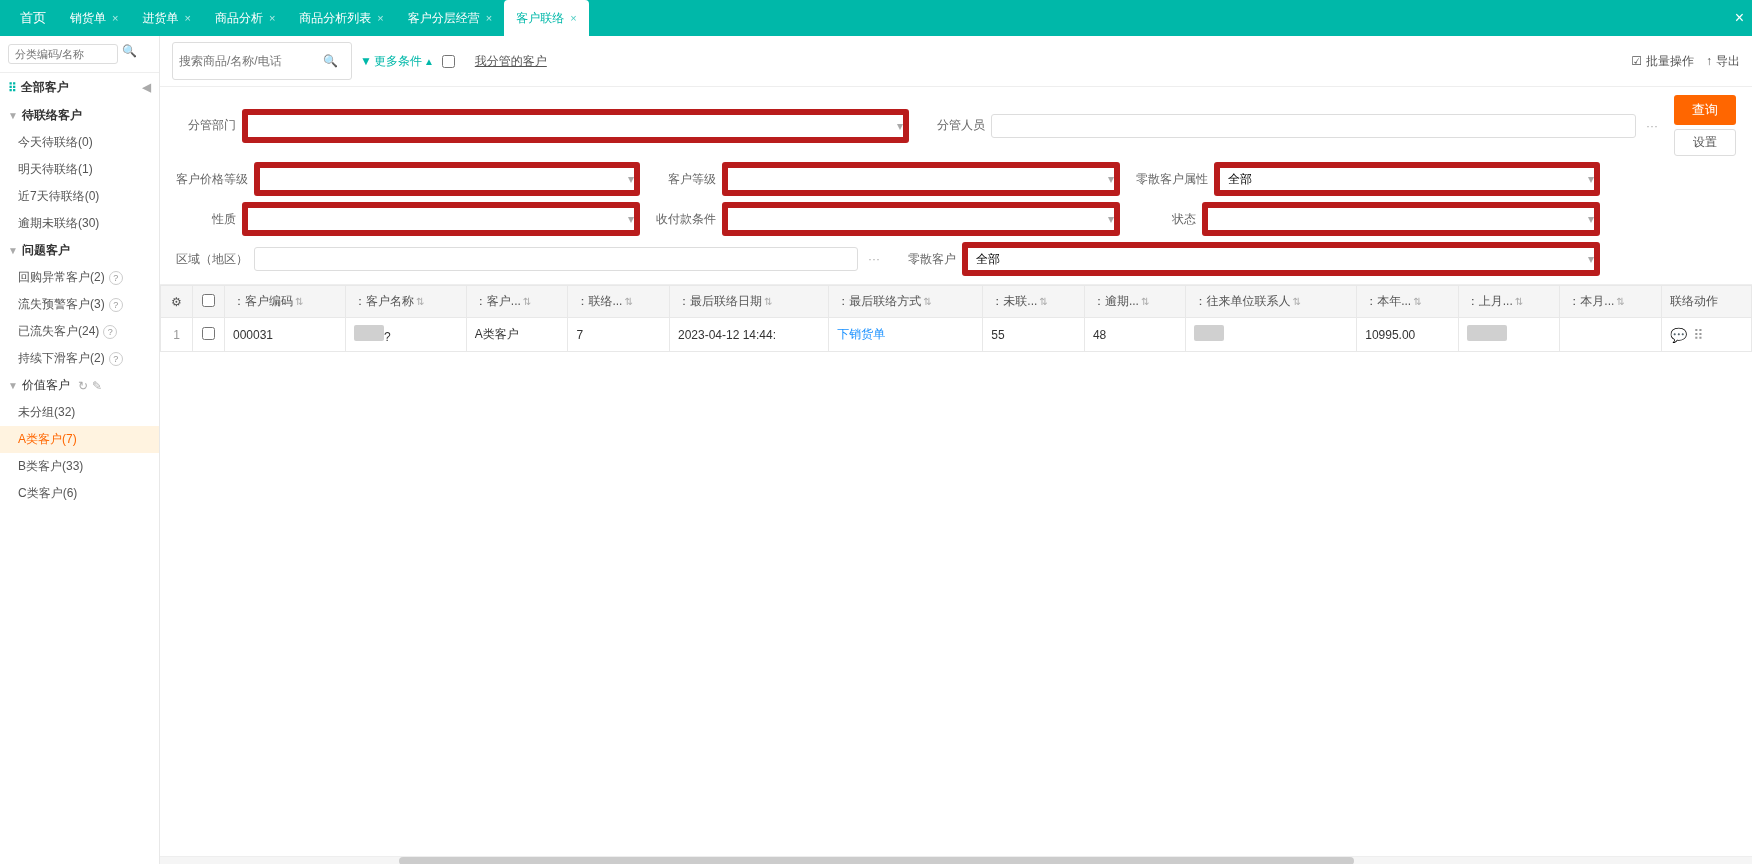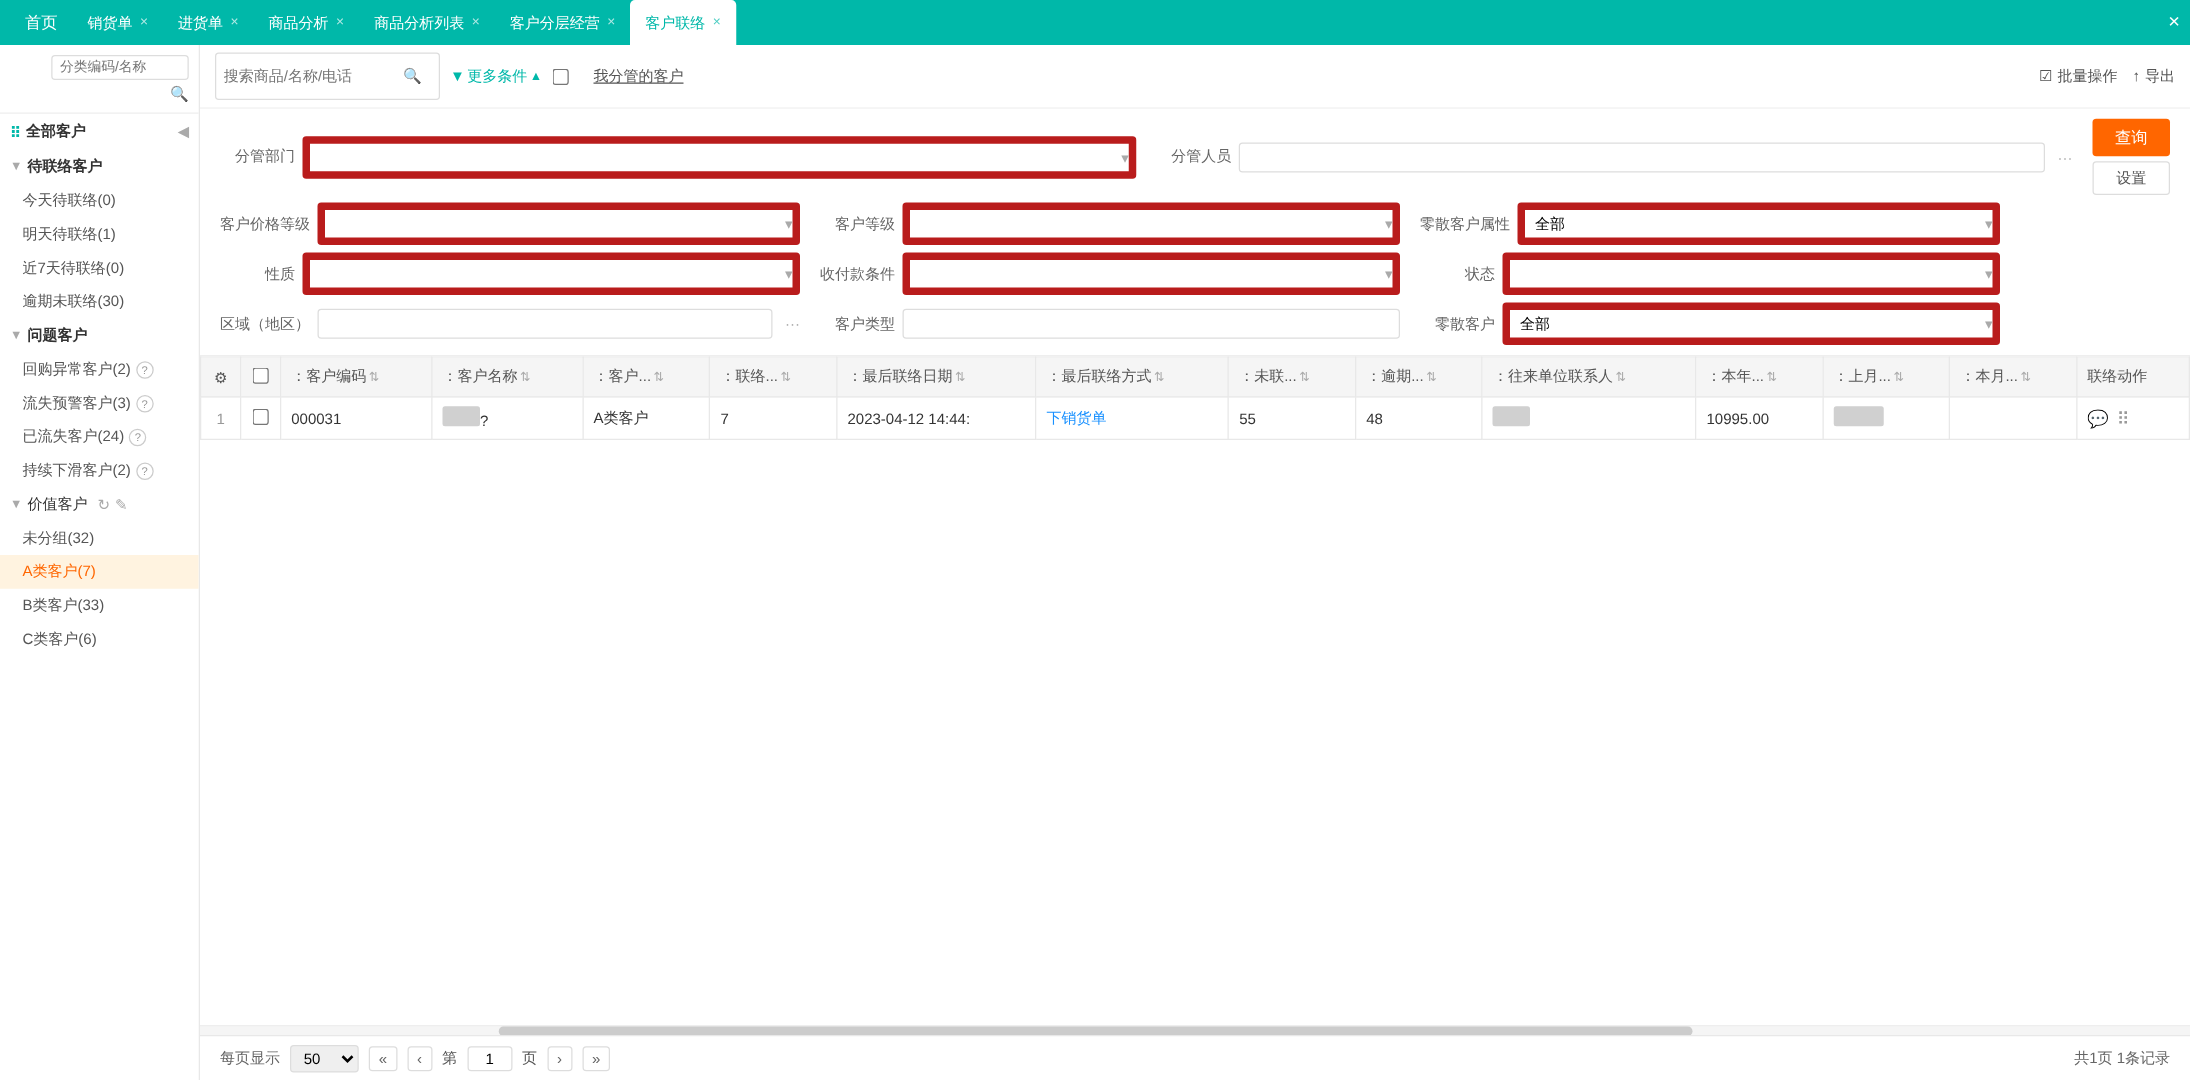--- a/index.html
+++ b/index.html
@@ -52,23 +52,22 @@
       width: 160px;
       background: #fff;
       border-right: 1px solid #e8e8e8;
       overflow-y: auto;
       flex-shrink: 0;
     }
     .sidebar-search {
       padding: 8px;
       border-bottom: 1px solid #eee;
       display: flex;
-      align-items: flex-end;
-      gap: 4px;
-      flex-direction: column;
+      align-items: flex-start;
+      gap: 4px;
     }
     .sidebar-search input {
       border: 1px solid #ddd;
       border-radius: 3px;
       padding: 3px 6px;
       width: 110px;
       font-size: 11px;
       outline: none;
     }
     .sidebar-section-header {
@@ -582,24 +581,20 @@
           </div>
         </div>
         <div style="width:120px;"></div>
       </div>
 
       <div class="filter-row">
         <div class="filter-field">
           <span class="filter-label">区域（地区）</span>
           <input class="filter-input" type="text" style="flex: 1 1 0%;">
           <span class="filter-dots">···</span>
-        </div>
-        <div class="filter-field">
-          <span class="filter-label">客户类型</span>
-          <input class="filter-input" type="text" style="">
         </div>
         <div class="filter-field">
           <span class="filter-label">零散客户</span>
           <div class="filter-select-wrap">
             <select><option>全部</option></select>
             <span class="chevron">▾</span>
           </div>
         </div>
         <div style="width:120px;"></div>
       </div>
@@ -686,30 +681,14 @@
             </td>
           </tr>
         </tbody>
       </table>
     </div>
 
     <div style="height:8px;background:#f5f5f5;border-top:1px solid #eee;overflow:hidden;">
       <div style="height:8px;background:#ccc;border-radius:4px;width:60%;margin-left:15%;"></div>
     </div>
 
-    <div class="pagination-bar">
-      <span class="per-page-label">每页显示</span>
-      <select class="per-page-select">
-        <option>50</option>
-        <option>20</option>
-        <option>100</option>
-      </select>
-      <button class="page-nav-btn">«</button>
-      <button class="page-nav-btn">‹</button>
-      <span>第</span>
-      <input class="page-input" type="text" value="1" style="">
-      <span>页</span>
-      <button class="page-nav-btn">›</button>
-      <button class="page-nav-btn">»</button>
-      <span class="total-info">共1页 1条记录</span>
-    </div>
   </div>
 </div>
 
 </body></html>

